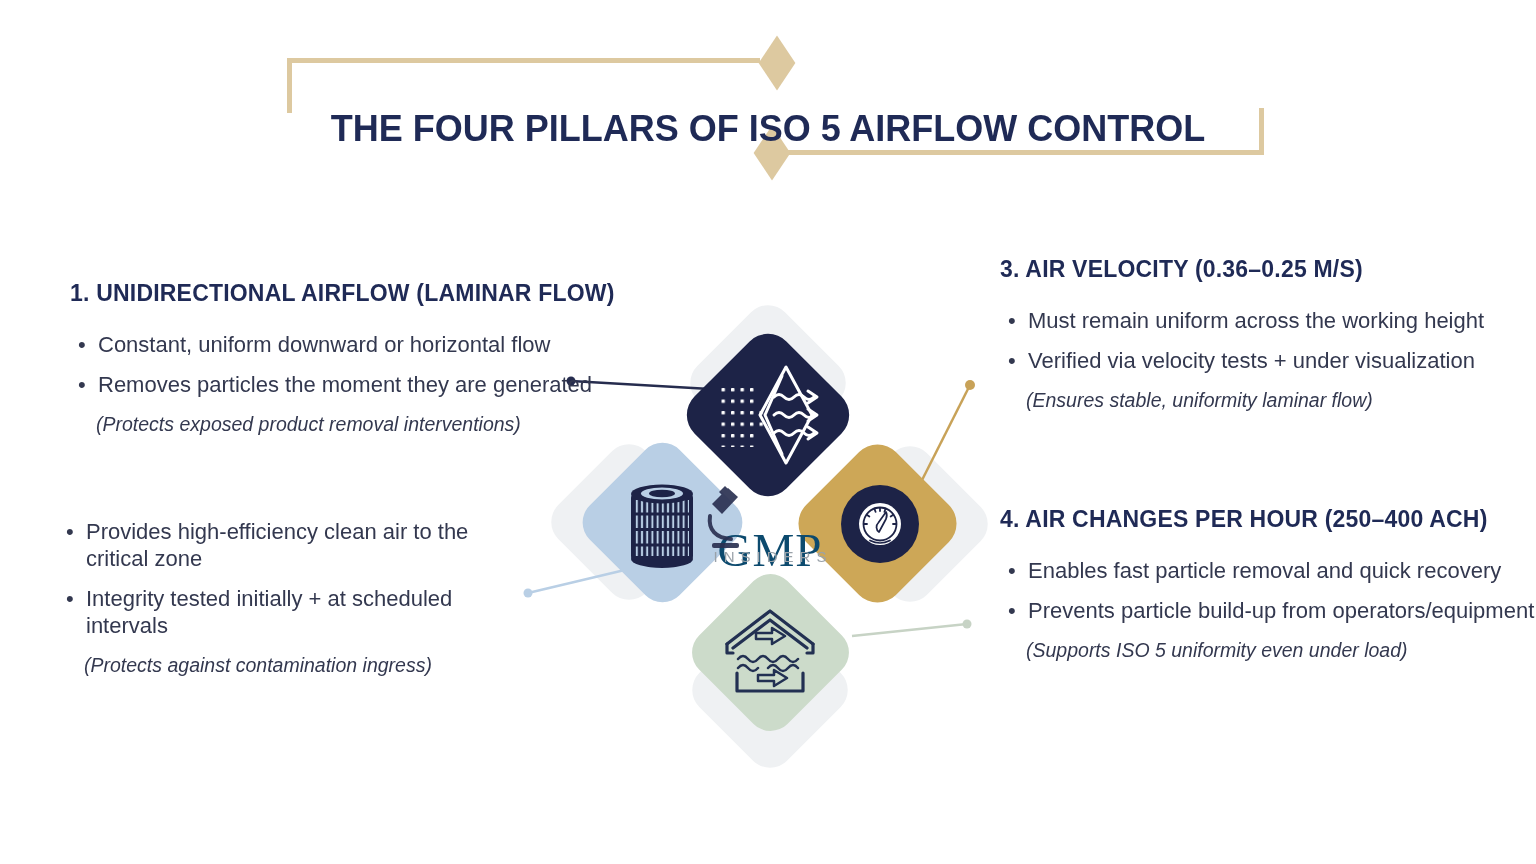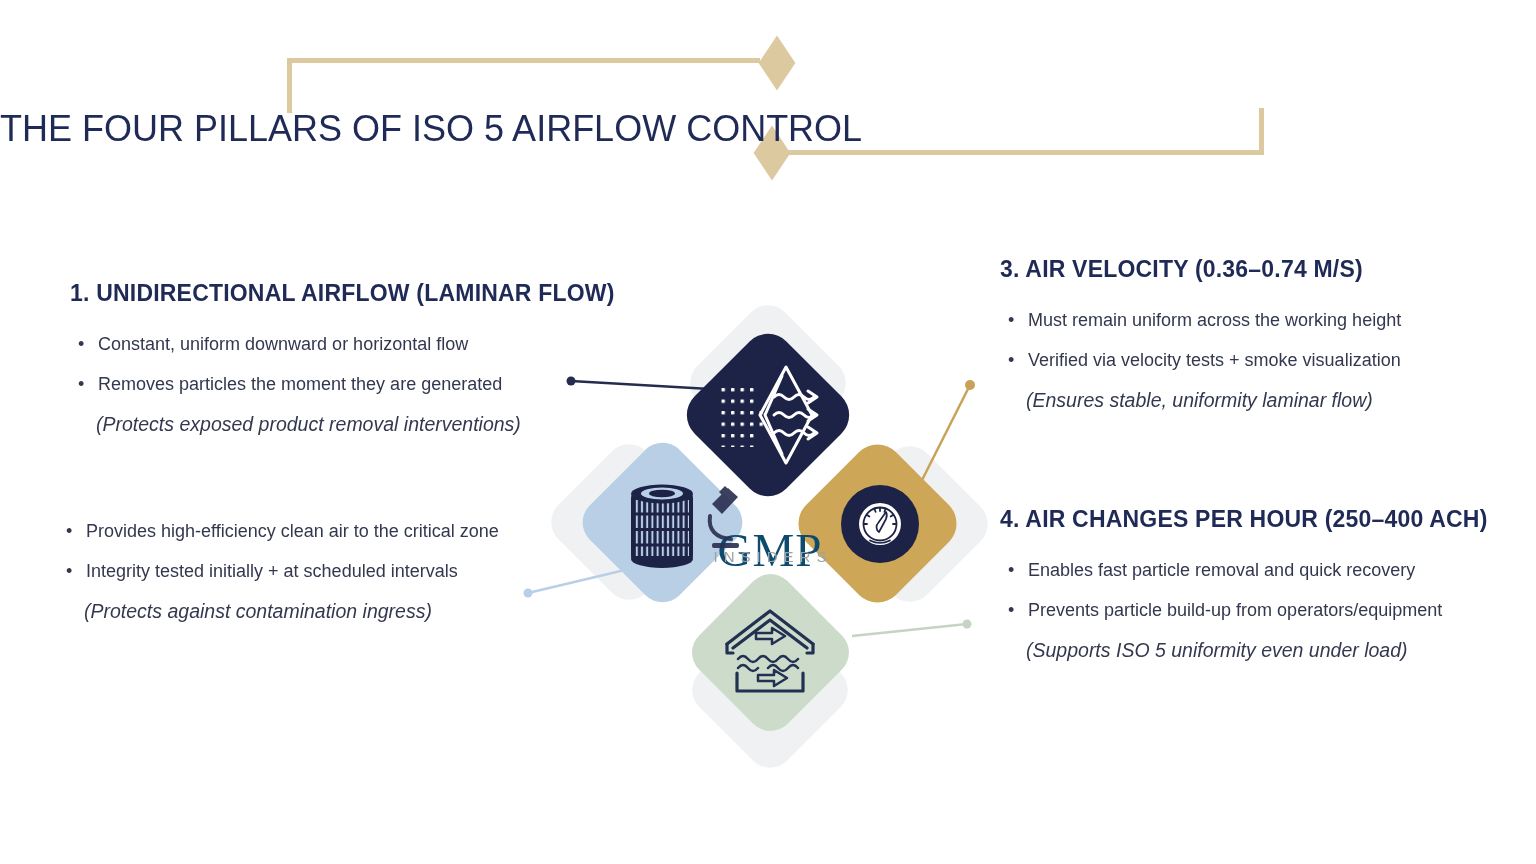--- a/index.html
+++ b/index.html
@@ -3,37 +3,37 @@
 <meta charset="utf-8">
 <style>
   html,body{margin:0;padding:0;}
   body{
     width:1536px;height:864px;position:relative;overflow:hidden;
     background:#ffffff;font-family:"Liberation Sans",sans-serif;
   }
 
   
   .page-title{
-    position:absolute;top:84px;left:0;width:1536px;
-    font-size:36px;font-weight:normal;color:#1f2a56;letter-spacing:0px;
+    position:absolute;top:84px;left:0;width:1536px;text-align:center;
+    font-size:36px;font-weight:bold;color:#1f2a56;letter-spacing:0px;
     z-index:6;white-space:nowrap;
   }
   .accent-bar{position:absolute;background:#ddc9a0;z-index:5;}
   .dia{
     position:absolute;width:26px;height:26px;background:#ddc9a0;
     transform:scaleY(1.5) rotate(45deg);z-index:5;
   }
 
   
   .sec{position:absolute;color:#33384f;z-index:6;}
   .sec h2{
     margin:0;font-size:23px;font-weight:bold;color:#1f2a56;letter-spacing:.2px;
     white-space:nowrap;
   }
-  .sec ul{list-style:none;margin:24px 0 0 4px;padding:0;font-size:18px;}
+  .sec ul{list-style:none;margin:24px 0 0 4px;padding:0;font-size:22px;}
   .sec li{position:relative;padding-left:24px;margin-bottom:13px;line-height:27px;}
   .sec li::before{content:"\2022";position:absolute;left:4px;top:0;}
   .sec .note{font-style:italic;font-size:19.5px;line-height:27px;margin-left:26px;}
 
   
   .pillar,.echo{position:absolute;}
   .echo{background:#eff1f3;border-radius:24px;transform:rotate(45deg);z-index:1;}
   .pillar{border-radius:26px;transform:rotate(45deg);z-index:3;}
   #connectors{position:absolute;left:0;top:0;z-index:2;pointer-events:none;}
   .icon-wrap{position:absolute;z-index:4;}
@@ -78,24 +78,24 @@
 
 <section class="sec" style="left:58px;top:494px;width:478px">
   <ul>
     <li>Provides high-efficiency clean air to the critical zone</li>
     <li>Integrity tested initially + at scheduled intervals</li>
   </ul>
   <div class="note">(Protects against contamination ingress)</div>
 </section>
 
 <section class="sec" style="left:1000px;top:256px;width:500px">
-  <h2>3. AIR VELOCITY (0.36–0.74 M/S)</h2>
+  <h2>3. AIR VELOCITY (0.36–0.25 M/S)</h2>
   <ul>
     <li>Must remain uniform across the working height</li>
-    <li>Verified via velocity tests + smoke visualization</li>
+    <li>Verified via velocity tests + under visualization</li>
   </ul>
   <div class="note">(Ensures stable, uniformity laminar flow)</div>
 </section>
 
 <section class="sec" style="left:1000px;top:506px;width:540px">
   <h2>4. AIR CHANGES PER HOUR (250–400 ACH)</h2>
   <ul>
     <li>Enables fast particle removal and quick recovery</li>
     <li>Prevents particle build-up from operators/equipment</li>
   </ul>

